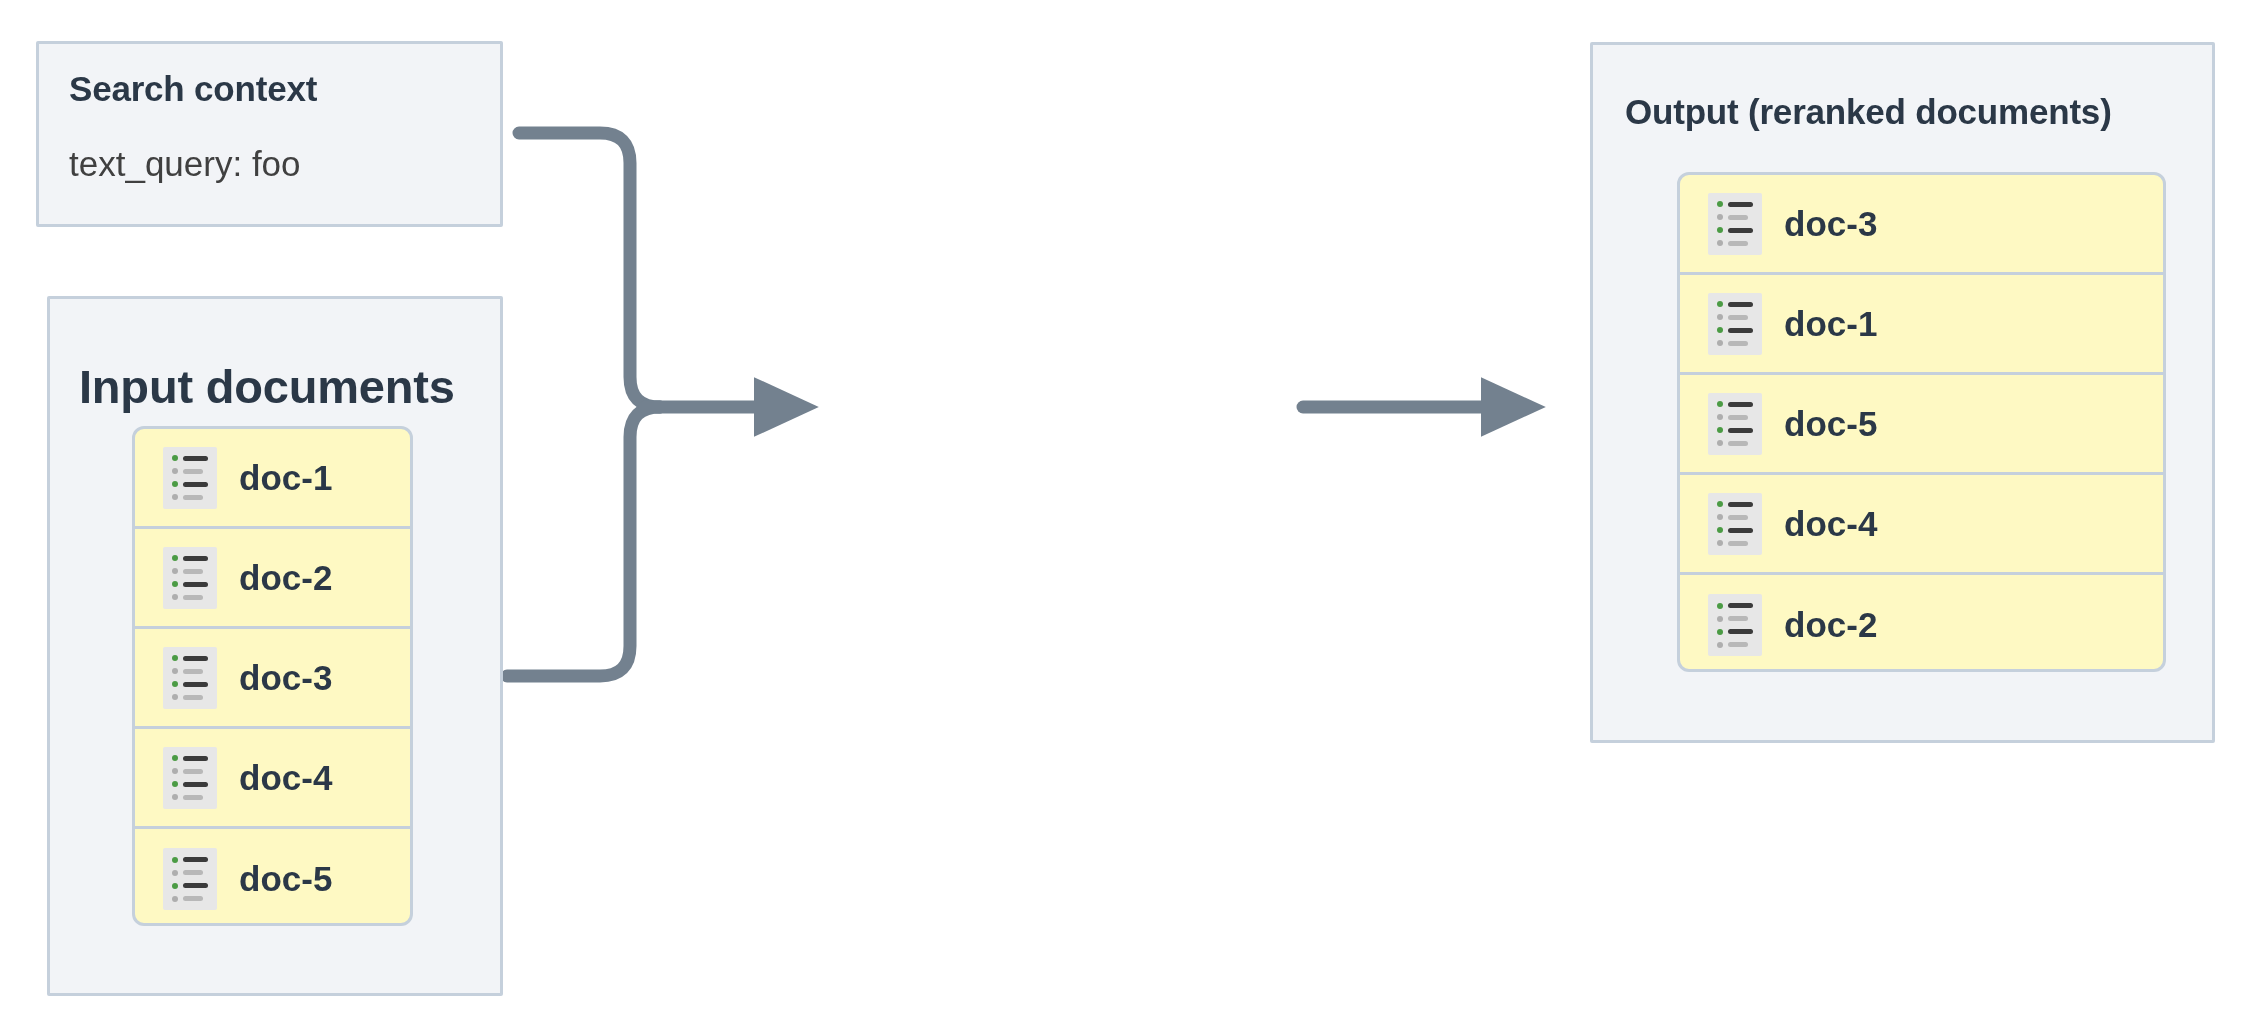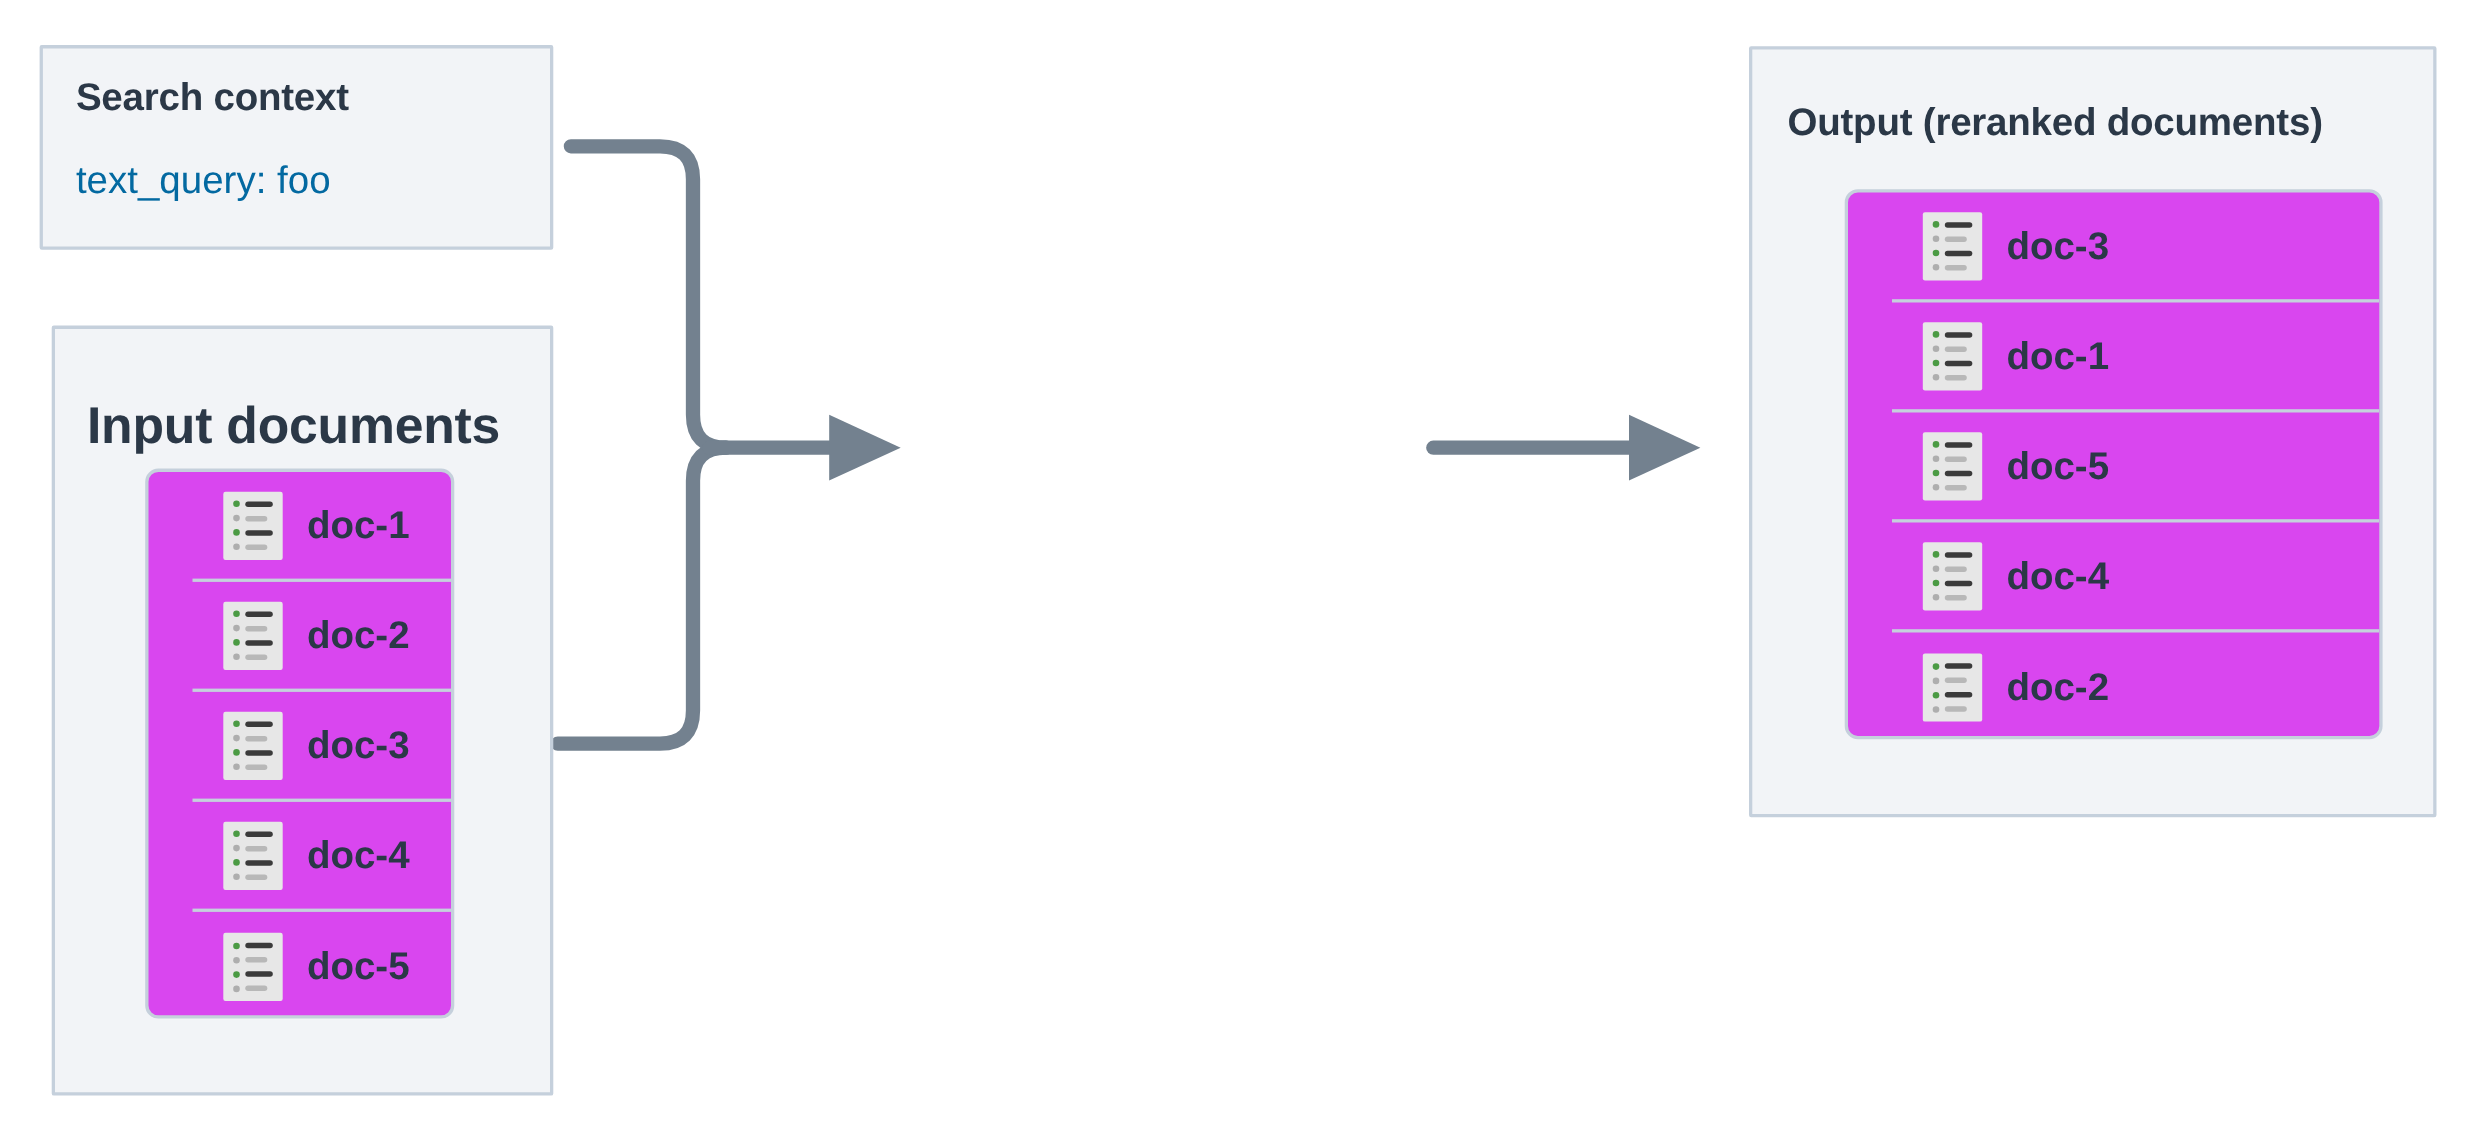--- a/index.html
+++ b/index.html
@@ -28,21 +28,21 @@
     border: 3px solid #c5d0dc;
     box-sizing: border-box;
   }
   .panel-title {
     color: #2b3847;
     font-weight: bold;
     letter-spacing: -0.2px;
     white-space: nowrap;
   }
   .panel-sub {
-    color: #0369a1;
+    color: #404040;
     font-weight: normal;
     white-space: nowrap;
   }
 
   
   #search-context {
     left: 36px;
     top: 41px;
     width: 467px;
     height: 186px;
@@ -91,23 +91,22 @@
     top: 47px;
     font-size: 35px;
   }
 
   
   .doc-list {
     position: absolute;
     box-sizing: border-box;
     border: 3px solid #c5d0dc;
     border-radius: 12px;
-    background: #d946ef;
+    background: #fef9c3;
     overflow: hidden;
-    padding-left: 40px;
   }
   #input-doc-list {
     left: 82px;
     top: 127px;
     width: 281px;
     height: 500px;
   }
   #output-doc-list {
     left: 84px;
     top: 127px;

